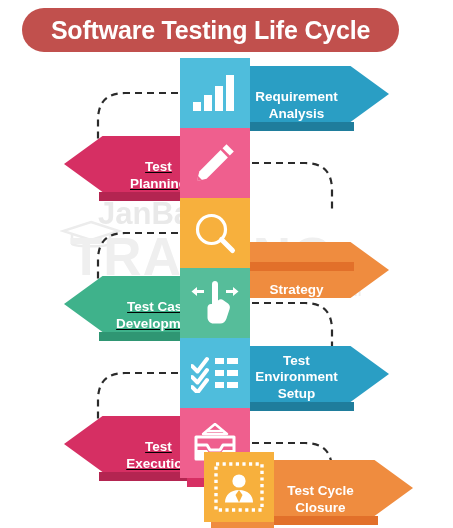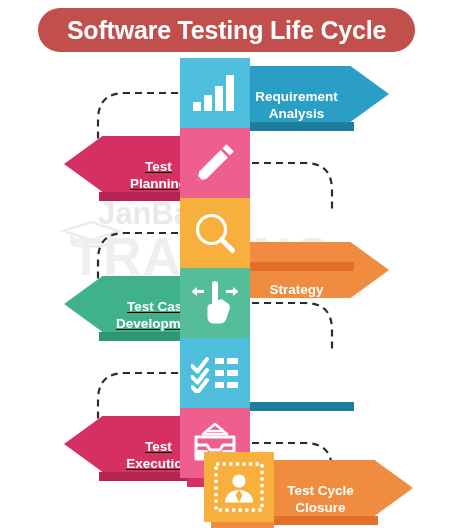--- a/index.html
+++ b/index.html
@@ -14,21 +14,21 @@
     position: relative;
     width: 453px;
     height: 528px;
     background: #ffffff;
     overflow: hidden;
   }
 
   
   #title-banner {
     position: absolute;
-    left: 38px;
+    left: 22px;
     top: 8px;
     width: 377px;
     height: 44px;
     background: #c1504d;
     border-radius: 22px;
     display: flex;
     align-items: center;
     justify-content: center;
   }
   #title-banner .title-text {
@@ -268,20 +268,24 @@
                  C28.6 18.2 30.6 18 32 19 L37 22.5 C38.8 23.8 39.3 26 38.6 28
                  L35.5 37.5 C34.6 40.5 32.2 42.5 29.2 42.5 L22.5 42.5
                  C19.2 42.5 16.5 39.8 16.5 36.5 L16.5 26.5
                  C16.5 24.6 18 23 20 23 L21 23 Z" fill="#ffffff"></path>
       </svg>
     </div>
   </div>
 
   <div class="row" style="top:338px;">
     <div class="arrow-shadow" style="left:214px; top:64px; width:140px; background:#1f7d9c;"></div>
+    <div class="arrow right" style="background:#2a9ec4;">
+      <span class="arrow-label">Test Environment
+Setup</span>
+    </div>
     <div class="tile-shadow" style="background:#2a9ec4;"></div>
     <div class="tile" style="background:#4fbddc;">
       <svg width="48" height="40" viewBox="0 0 48 40">
         <path d="M1 13 L6.5 18.5 L16 6" fill="none" stroke="#ffffff" stroke-width="4" stroke-linecap="round" stroke-linejoin="round"></path>
         <path d="M1 24 L6.5 29.5 L16 17" fill="none" stroke="#ffffff" stroke-width="4" stroke-linecap="round" stroke-linejoin="round"></path>
         <path d="M1 34 L6.5 39.5 L16 27" fill="none" stroke="#ffffff" stroke-width="4" stroke-linecap="round" stroke-linejoin="round"></path>
         <rect x="24" y="5" width="9" height="6" fill="#ffffff"></rect>
         <rect x="36" y="5" width="11" height="6" fill="#ffffff"></rect>
         <rect x="24" y="17" width="9" height="6" fill="#ffffff"></rect>
         <rect x="36" y="17" width="11" height="6" fill="#ffffff"></rect>

